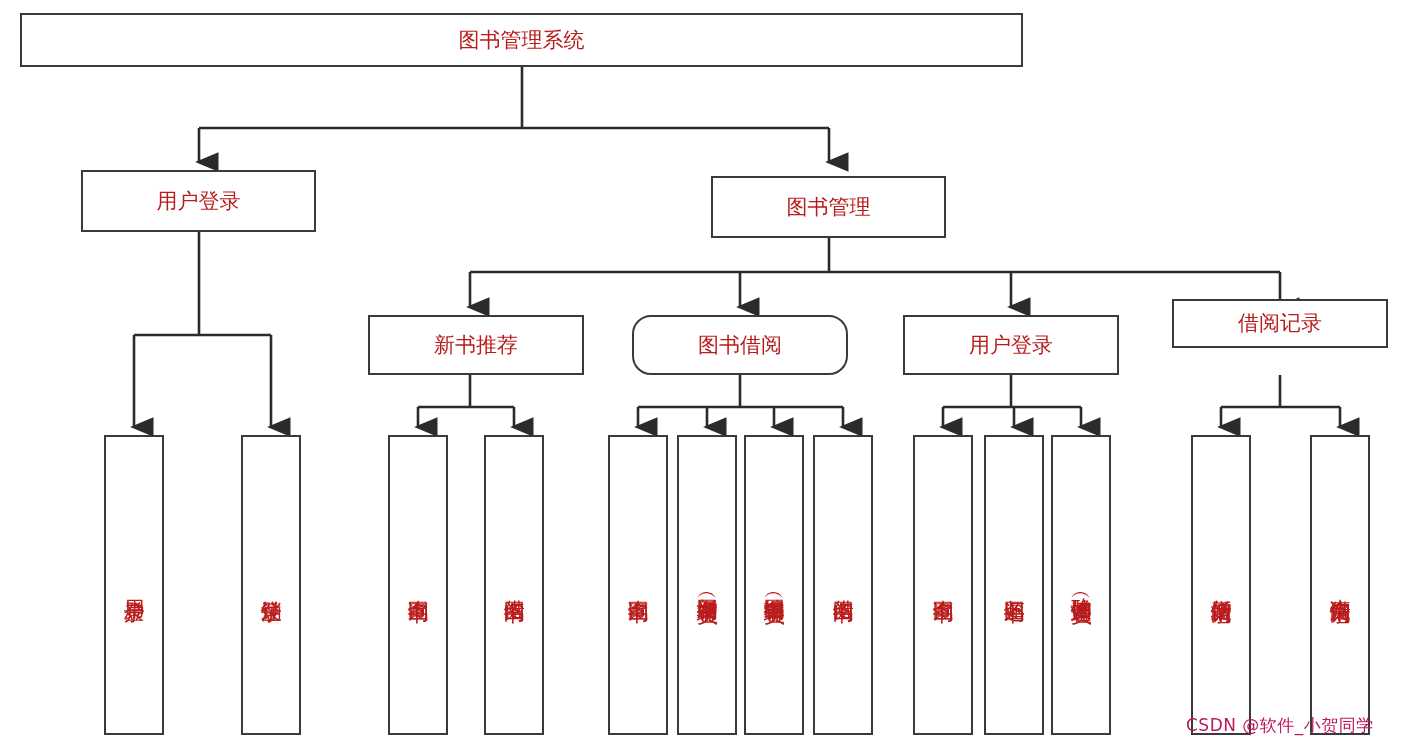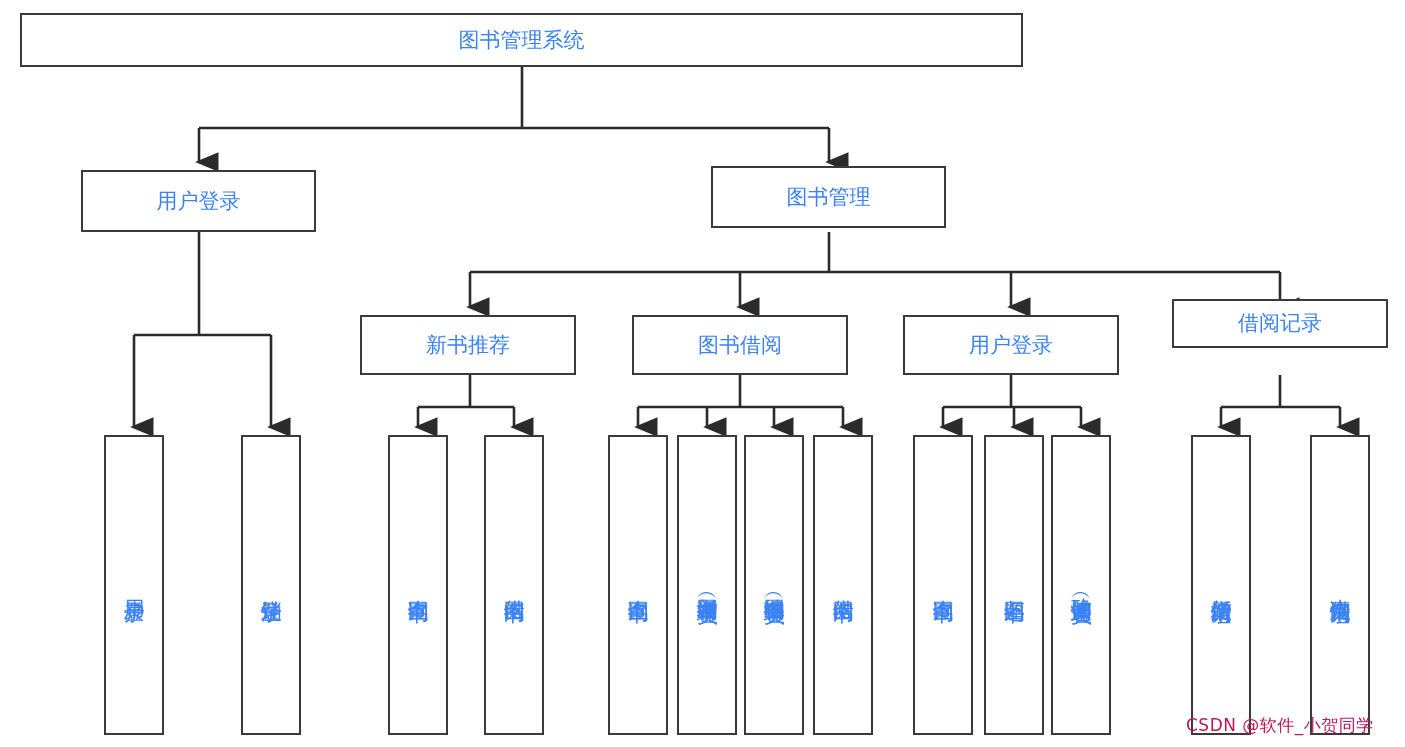--- a/index.html
+++ b/index.html
@@ -30,21 +30,21 @@
     position: absolute;
     box-sizing: border-box;
     background: #ffffff;
     border: 2px solid #3a3a3a;
     display: flex;
     align-items: center;
     justify-content: center;
     overflow: hidden;
   }
   .node-label {
-    color: #3b82f6;
+    color: #b91c1c;
     text-align: center;
     line-height: 1.15;
     white-space: nowrap;
   }
   .node.horizontal .node-label {
     font-size: 21px;
   }
   .node.vertical {
     align-items: center;
     justify-content: center;
@@ -123,28 +123,28 @@
     </g>
   </svg>
 
   <div class="node horizontal" style="left:20px; top:13px; width:1003px; height:54px;">
     <span class="node-label">图书管理系统</span>
   </div>
 
   <div class="node horizontal" style="left:81px; top:170px; width:235px; height:62px;">
     <span class="node-label">用户登录</span>
   </div>
-  <div class="node horizontal" style="left:711px; top:166px; width:235px; height:62px;">
+  <div class="node horizontal" style="left:711px; top:176px; width:235px; height:62px;">
     <span class="node-label">图书管理</span>
   </div>
 
-  <div class="node horizontal" style="left:360px; top:315px; width:216px; height:60px;">
+  <div class="node horizontal" style="left:368px; top:315px; width:216px; height:60px;">
     <span class="node-label">新书推荐</span>
   </div>
-  <div class="node horizontal" style="left:632px; top:315px; width:216px; height:60px;">
+  <div class="node horizontal" style="left:632px; top:315px; width:216px; height:60px;border-radius:19px;">
     <span class="node-label">图书借阅</span>
   </div>
   <div class="node horizontal" style="left:903px; top:315px; width:216px; height:60px;">
     <span class="node-label">用户登录</span>
   </div>
   <div class="node horizontal" style="left:1172px; top:299px; width:216px; height:49px;">
     <span class="node-label">借阅记录</span>
   </div>
 
   <div class="node vertical" style="left:104px; top:435px; width:60px; height:300px;">

